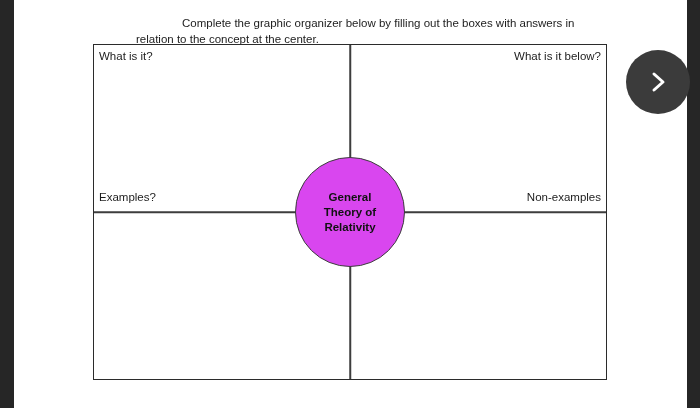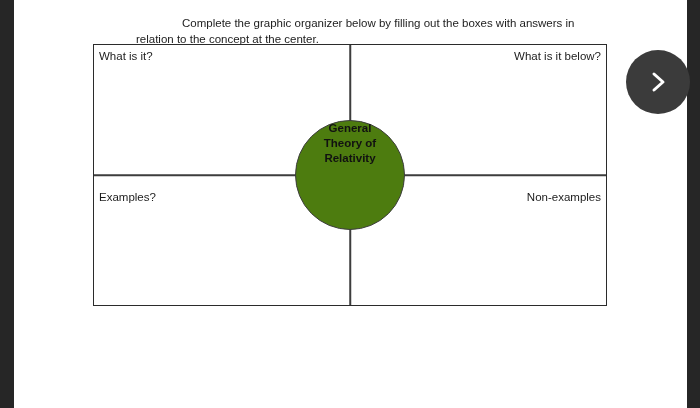--- a/index.html
+++ b/index.html
@@ -46,21 +46,21 @@
     text-align: left;
     margin-left: 8px;
   }
 
   
   #organizer {
     position: absolute;
     left: 93px;
     top: 44px;
     width: 514px;
-    height: 262px;
+    height: 336px;
     border: 1.5px solid #2b2b2b;
     box-sizing: border-box;
     background: #ffffff;
   }
 
   
   .divider {
     position: absolute;
     background: #3d3d3d;
   }
@@ -96,23 +96,23 @@
   #center-circle {
     position: absolute;
     left: 50%;
     top: 50%;
     width: 110px;
     height: 110px;
     margin-left: -55px;
     margin-top: -55px;
     border: 1.5px solid #3d3d3d;
     border-radius: 50%;
-    background: #4d7c0f;
+    background: #d946ef;
     display: flex;
-    align-items: flex-start;
+    align-items: center;
     justify-content: center;
     box-sizing: border-box;
     z-index: 3;
   }
   #center-circle .concept {
     font-size: 11.5px;
     font-weight: bold;
     line-height: 15px;
     color: #111111;
     text-align: center;

